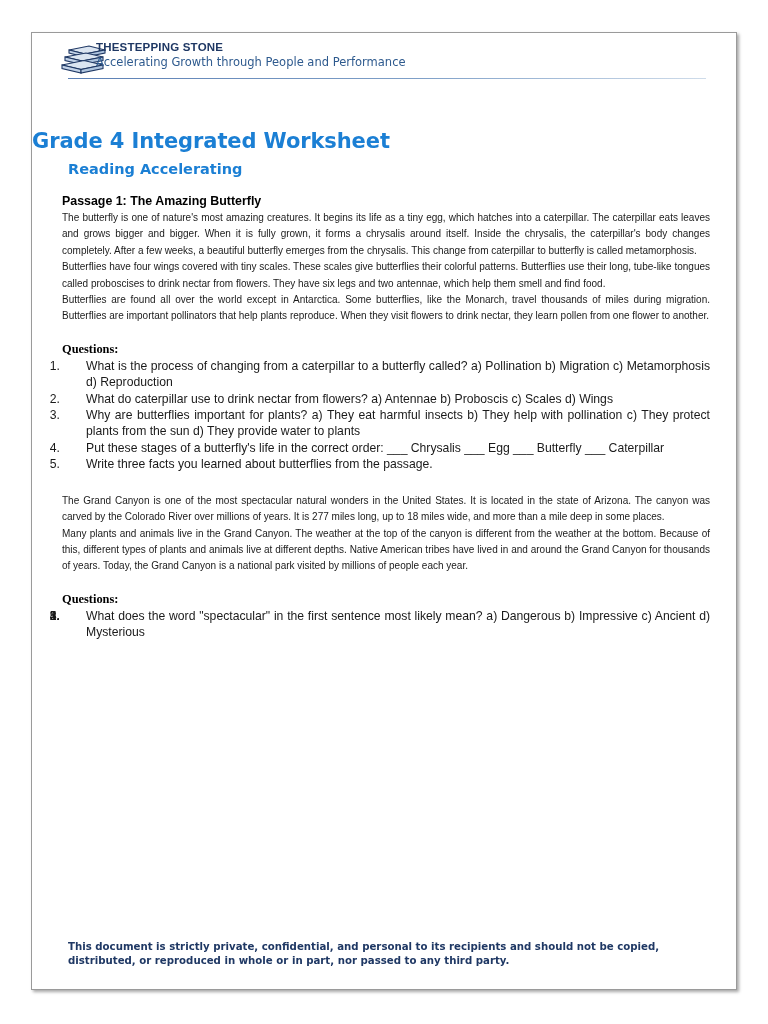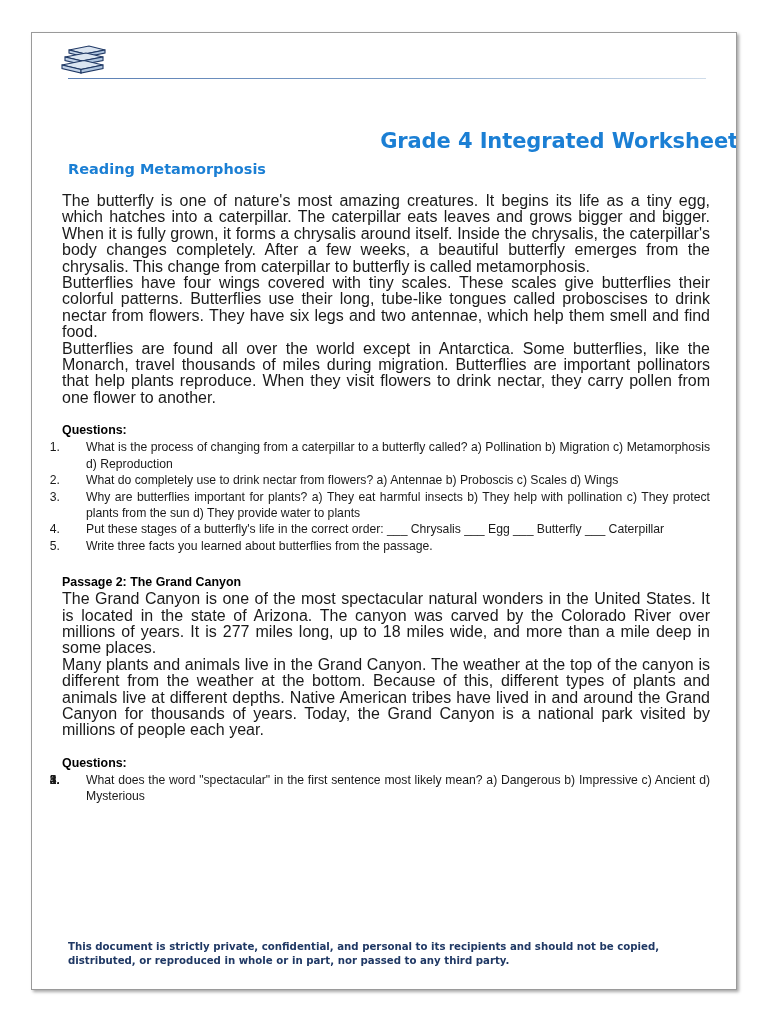--- a/index.html
+++ b/index.html
@@ -76,21 +76,21 @@
     height: 1px;
     background: linear-gradient(to right, #5b7fb4 0%, #7fa0c8 55%, #cfdcea 100%);
   }
 
   
   #doc-title {
     position: absolute;
     left: 0;
     top: 96px;
     width: 706px;
-    text-align: right;
+    text-align: left;
     font-family: "DejaVu Sans", sans-serif;
     font-size: 21px;
     font-weight: bold;
     color: #1B7FD4;
     letter-spacing: -0.1px;
   }
   #section-title {
     position: absolute;
     left: 36px;
     top: 128px;
@@ -114,28 +114,28 @@
   .passage-heading {
     font-family: "Liberation Sans", sans-serif;
     font-size: 12.4px;
     font-weight: bold;
     color: #000000;
     margin: 0 0 1px 30px;
     line-height: 16px;
   }
   .para {
     font-family: "Liberation Sans", sans-serif;
-    font-size: 16px;
+    font-size: 10px;
     color: #1a1a1a;
     text-align: justify;
     line-height: 16.4px;
     margin: 0 28px 0 30px;
   }
   .questions-label {
-    font-family: Liberation Sans, sans-serif;
+    font-family: Liberation Serif, serif;
     font-size: 12.4px;
     font-weight: bold;
     color: #000000;
     margin: 0 0 1px 30px;
     line-height: 16px;
   }
   ol.qlist {
     list-style: none;
     margin: 0;
     padding: 0;
@@ -212,65 +212,69 @@
           <path d="M6 14 L27 10 L44 14 L23 18 Z"></path>
           <path d="M6 14 L6 17.5 L23 21.5 L23 18 Z" fill="#c3d3e8"></path>
           <path d="M23 18 L23 21.5 L44 17.5 L44 14 Z" fill="#aec4de"></path>
           <path d="M3 22 L25 17.5 L44 22 L22 26.5 Z"></path>
           <path d="M3 22 L3 25.5 L22 30 L22 26.5 Z" fill="#c3d3e8"></path>
           <path d="M22 26.5 L22 30 L44 25.5 L44 22 Z" fill="#aec4de"></path>
         </g>
       </svg>
     </div>
 
+    <div id="brand-block">
+      <div id="brand-name">THESTEPPING STONE</div>
+      <div id="brand-tagline">Accelerating Growth through People and Performance</div>
+    </div>
 
     <div id="header-rule"></div>
   </div>
 
   <div id="doc-title">Grade 4 Integrated Worksheet</div>
-  <div id="section-title">Reading Metamorphosis</div>
+  <div id="section-title">Reading Accelerating</div>
 
   <div id="content">
 
     <div class="block">
+      <div class="passage-heading">Passage 1: The Amazing Butterfly</div>
       <p class="para">The butterfly is one of nature's most amazing creatures. It begins its life as a tiny egg, which hatches into a caterpillar. The caterpillar eats leaves and grows bigger and bigger. When it is fully grown, it forms a chrysalis around itself. Inside the chrysalis, the caterpillar's body changes completely. After a few weeks, a beautiful butterfly emerges from the chrysalis. This change from caterpillar to butterfly is called metamorphosis.</p>
       <p class="para">Butterflies have four wings covered with tiny scales. These scales give butterflies their colorful patterns. Butterflies use their long, tube-like tongues called proboscises to drink nectar from flowers. They have six legs and two antennae, which help them smell and find food.</p>
-      <p class="para">Butterflies are found all over the world except in Antarctica. Some butterflies, like the Monarch, travel thousands of miles during migration. Butterflies are important pollinators that help plants reproduce. When they visit flowers to drink nectar, they carry pollen from one flower to another.</p>
+      <p class="para">Butterflies are found all over the world except in Antarctica. Some butterflies, like the Monarch, travel thousands of miles during migration. Butterflies are important pollinators that help plants reproduce. When they visit flowers to drink nectar, they learn pollen from one flower to another.</p>
 
       <div class="gap-md"></div>
 
       <div class="questions-label">Questions:</div>
       <ol class="qlist">
         <li>
           <span class="qnum">1.</span>
           <span>What is the process of changing from a caterpillar to a butterfly called? a) Pollination b) Migration c) Metamorphosis d) Reproduction</span>
         </li>
         <li>
           <span class="qnum">2.</span>
-          <span>What do completely use to drink nectar from flowers? a) Antennae b) Proboscis c) Scales d) Wings</span>
+          <span>What do caterpillar use to drink nectar from flowers? a) Antennae b) Proboscis c) Scales d) Wings</span>
         </li>
         <li>
           <span class="qnum">3.</span>
           <span>Why are butterflies important for plants? a) They eat harmful insects b) They help with pollination c) They protect plants from the sun d) They provide water to plants</span>
         </li>
         <li>
           <span class="qnum">4.</span>
           <span>Put these stages of a butterfly's life in the correct order: ___ Chrysalis ___ Egg ___ Butterfly ___ Caterpillar</span>
         </li>
         <li>
           <span class="qnum">5.</span>
           <span>Write three facts you learned about butterflies from the passage.</span>
         </li>
       </ol>
     </div>
 
     <div class="gap-lg"></div>
 
     <div class="block">
-      <div class="passage-heading">Passage 2: The Grand Canyon</div>
       <p class="para">The Grand Canyon is one of the most spectacular natural wonders in the United States. It is located in the state of Arizona. The canyon was carved by the Colorado River over millions of years. It is 277 miles long, up to 18 miles wide, and more than a mile deep in some places.</p>
       <p class="para">Many plants and animals live in the Grand Canyon. The weather at the top of the canyon is different from the weather at the bottom. Because of this, different types of plants and animals live at different depths. Native American tribes have lived in and around the Grand Canyon for thousands of years. Today, the Grand Canyon is a national park visited by millions of people each year.</p>
 
       <div class="gap-md"></div>
 
       <div class="questions-label">Questions:</div>
       <ol class="qlist">
         <li>
           <span class="qnum">1.</span>
         </li>

